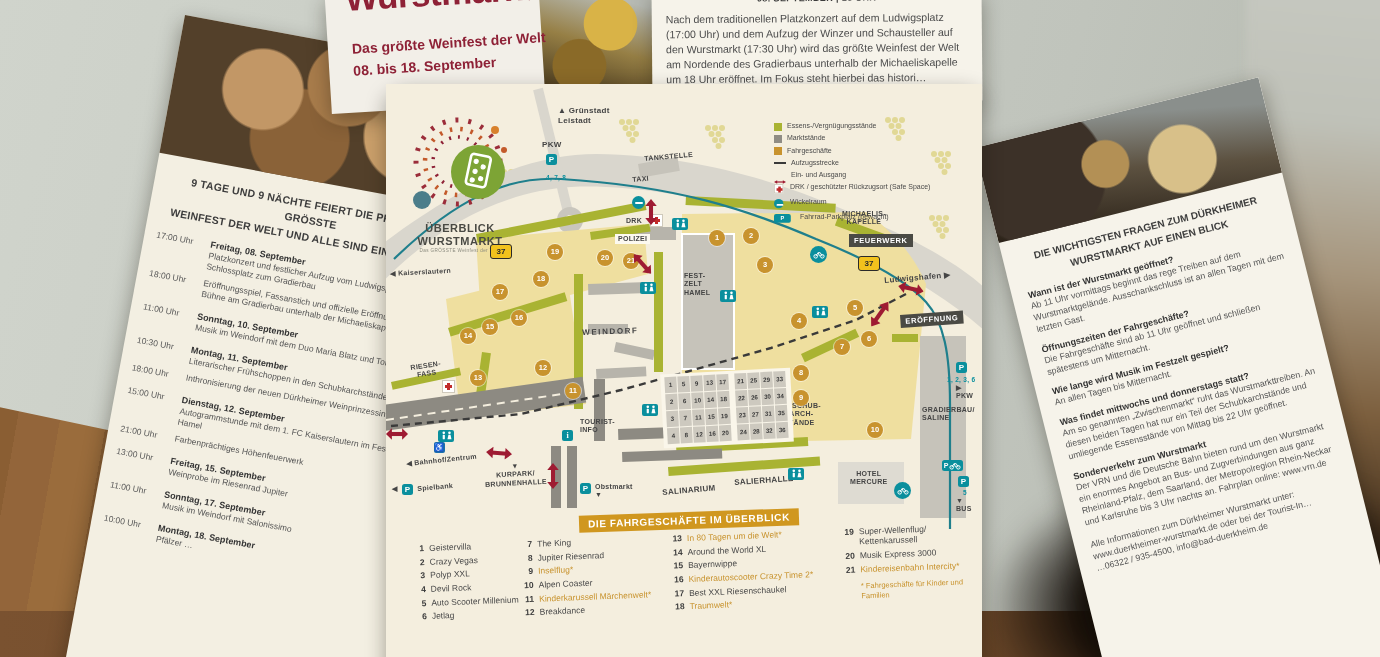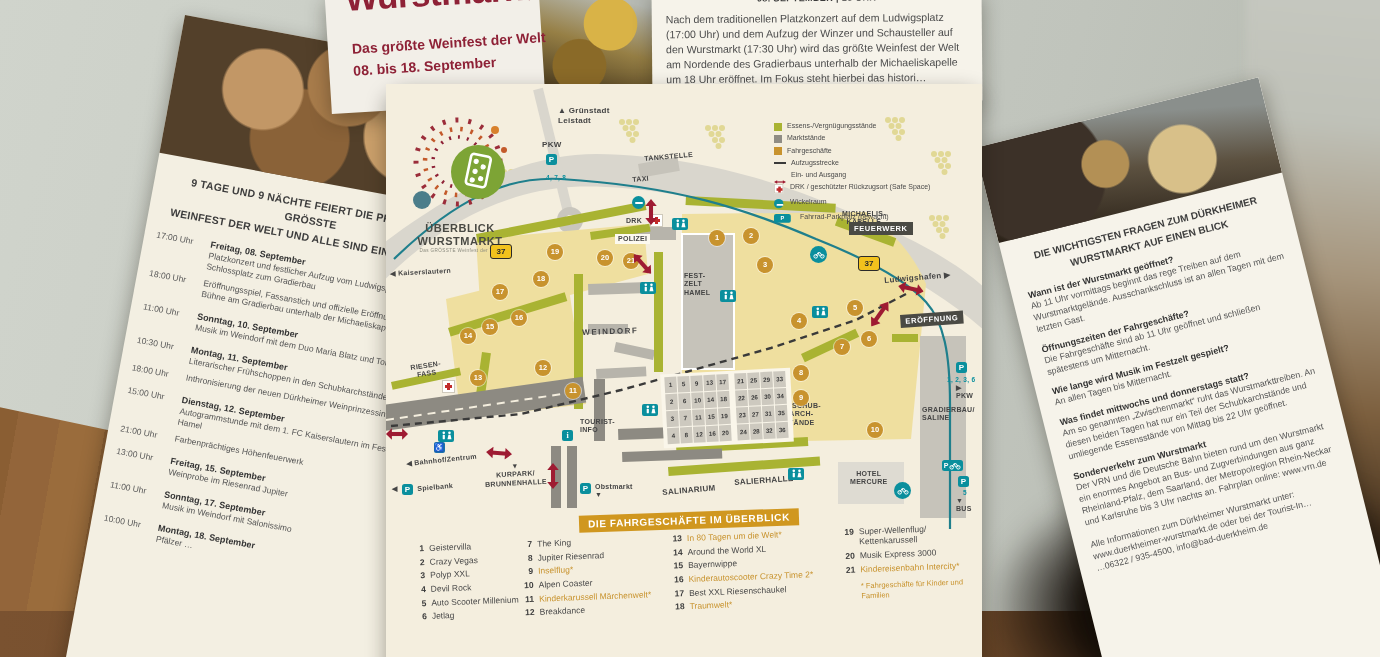--- a/index.html
+++ b/index.html
@@ -373,21 +373,21 @@
           <div class="mlb b9" style="left: 128px; top: 22px; margin-left: 44px;">▲ Grünstadt
     Leistadt</div>
           <div class="mlb b9" style="left: 156px; top: 56px;">PKW</div>
           <div class="mlb teal" style="left: 160px; top: 90px;">4, 7, 8</div>
           <div class="mlb b8" style="left: 246px; top: 92px; transform: rotate(-5deg);">TAXI</div>
           <div class="mlb b8" style="left: 258px; top: 71px; transform: rotate(-5deg);">TANKSTELLE</div>
           <div class="mlb b8" style="left: 4px; top: 186px; transform: rotate(-3deg);">◀ Kaiserslautern</div>
           <div class="mlb b9" style="left: 498px; top: 192px; transform: rotate(-5deg);">Ludwigshafen ▶</div>
           <div class="mlb b8 ctr" style="left: 456px; top: 126px;">MICHAELIS-
 KAPELLE</div>
-          <div class="mlb badge" style="left: 463px; top: 138px;">FEUERWERK</div>
+          <div class="mlb badge" style="left: 463px; top: 150px;">FEUERWERK</div>
           <div class="mlb badge" style="left: 514px; top: 231px; transform: rotate(-4deg);">ERÖFFNUNG</div>
           <div class="mlb b8 wbox" style="left: 229px; top: 150px;">POLIZEI</div>
           <div class="mlb b8" style="left: 240px; top: 133px;">DRK</div>
           <div class="mlb b9 sp" style="left: 196px; top: 244px; transform: rotate(-2deg);">WEINDORF</div>
           <div class="mlb b8" style="left: 298px; top: 188px;">FEST-
 ZELT
 HAMEL</div>
           <div class="mlb b8 ctr" style="left: 24px; top: 280px; transform: rotate(-8deg);">RIESEN-
 FASS</div>
           <div class="mlb b8" style="left: 194px; top: 334px;">TOURIST-

